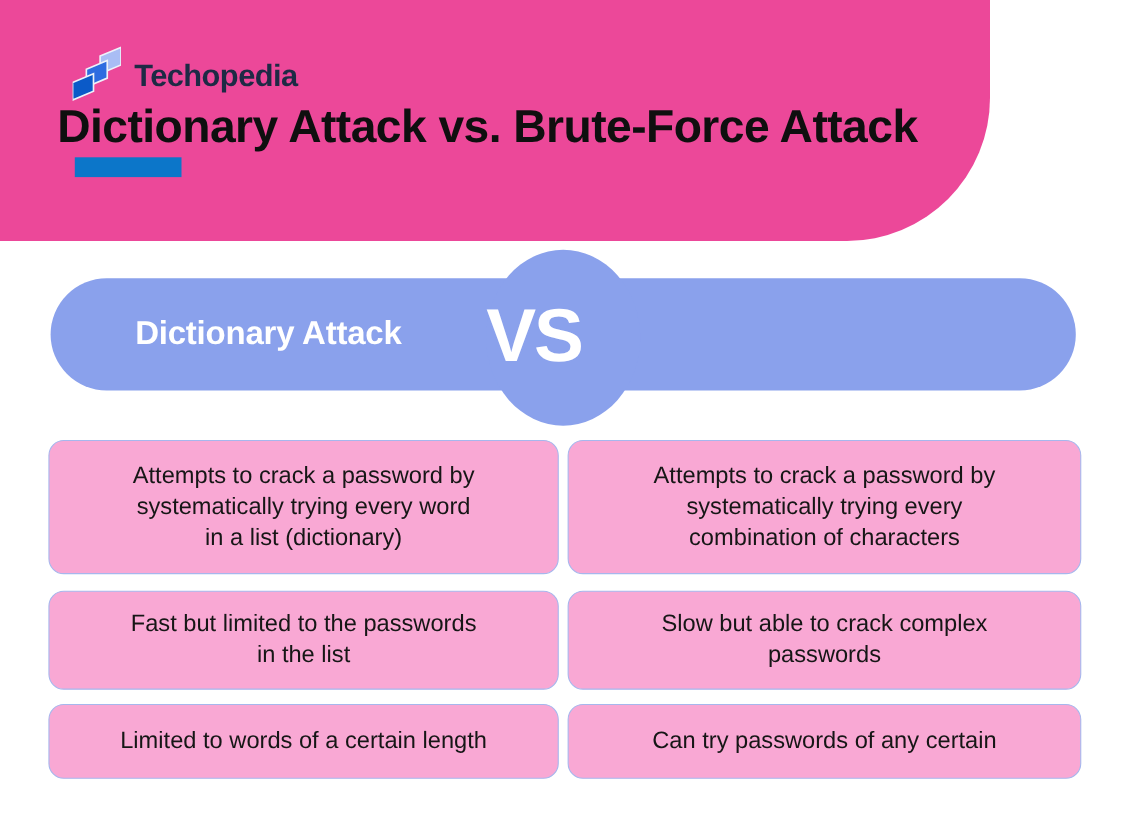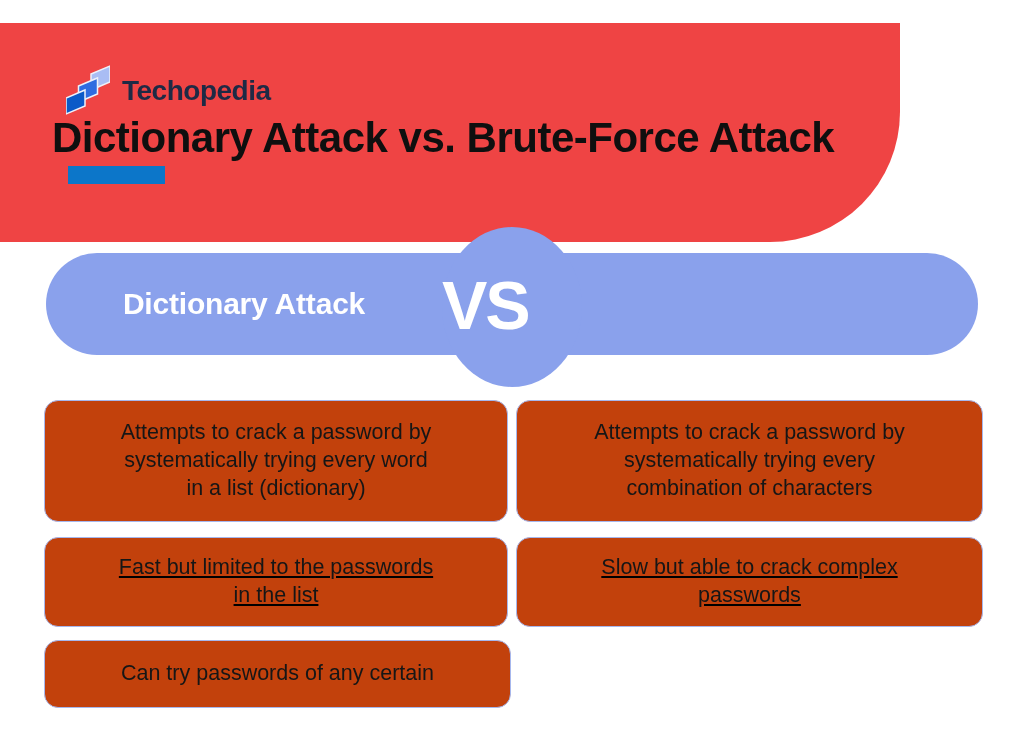--- a/index.html
+++ b/index.html
@@ -12,23 +12,22 @@
     overflow: hidden;
     font-family: "Liberation Sans", sans-serif;
   }
 
   
   .header-band {
     position: absolute;
     top: 0; left: 0;
     width: 900px;
     height: 219px;
-    background: #ef4444;
+    background: #ec4899;
     border-bottom-right-radius: 130px;
-    margin-top: 23px;
   }
   .logo {
     position: absolute;
     top: 40px; left: 66px;
     display: flex;
     align-items: center;
     gap: 12px;
   }
   .logo-text {
     font-size: 28px;
@@ -98,24 +97,24 @@
 
   
   .cards-row {
     position: absolute;
     left: 44px;
     width: 939px;
     display: flex;
     gap: 8px;
   }
   .row-1 { top: 400px; height: 122px; }
-  .row-2 { top: 537px; height: 90px; text-decoration: underline; }
+  .row-2 { top: 537px; height: 90px; }
   .row-3 { top: 640px; height: 68px; }
   .card {
-    background: #c2410c;
+    background: #f9a8d4;
     border: 1.5px solid #A6B7ED;
     border-radius: 14px;
     display: flex;
     align-items: center;
     justify-content: center;
     text-align: center;
     padding: 6px 18px;
   }
   .card-left  { width: 464px; }
   .card-right { width: 467px; }
@@ -171,18 +170,21 @@
       <span class="card-text">Fast but limited to the passwords
 in the list</span>
     </div>
     <div class="card card-right">
       <span class="card-text">Slow but able to crack complex
 passwords</span>
     </div>
   </div>
 
   <div class="cards-row row-3">
+    <div class="card card-left">
+      <span class="card-text">Limited to words of a certain length</span>
+    </div>
     <div class="card card-right">
       <span class="card-text">Can try passwords of any certain</span>
     </div>
   </div>
 
 </div>
 
 </body></html>

